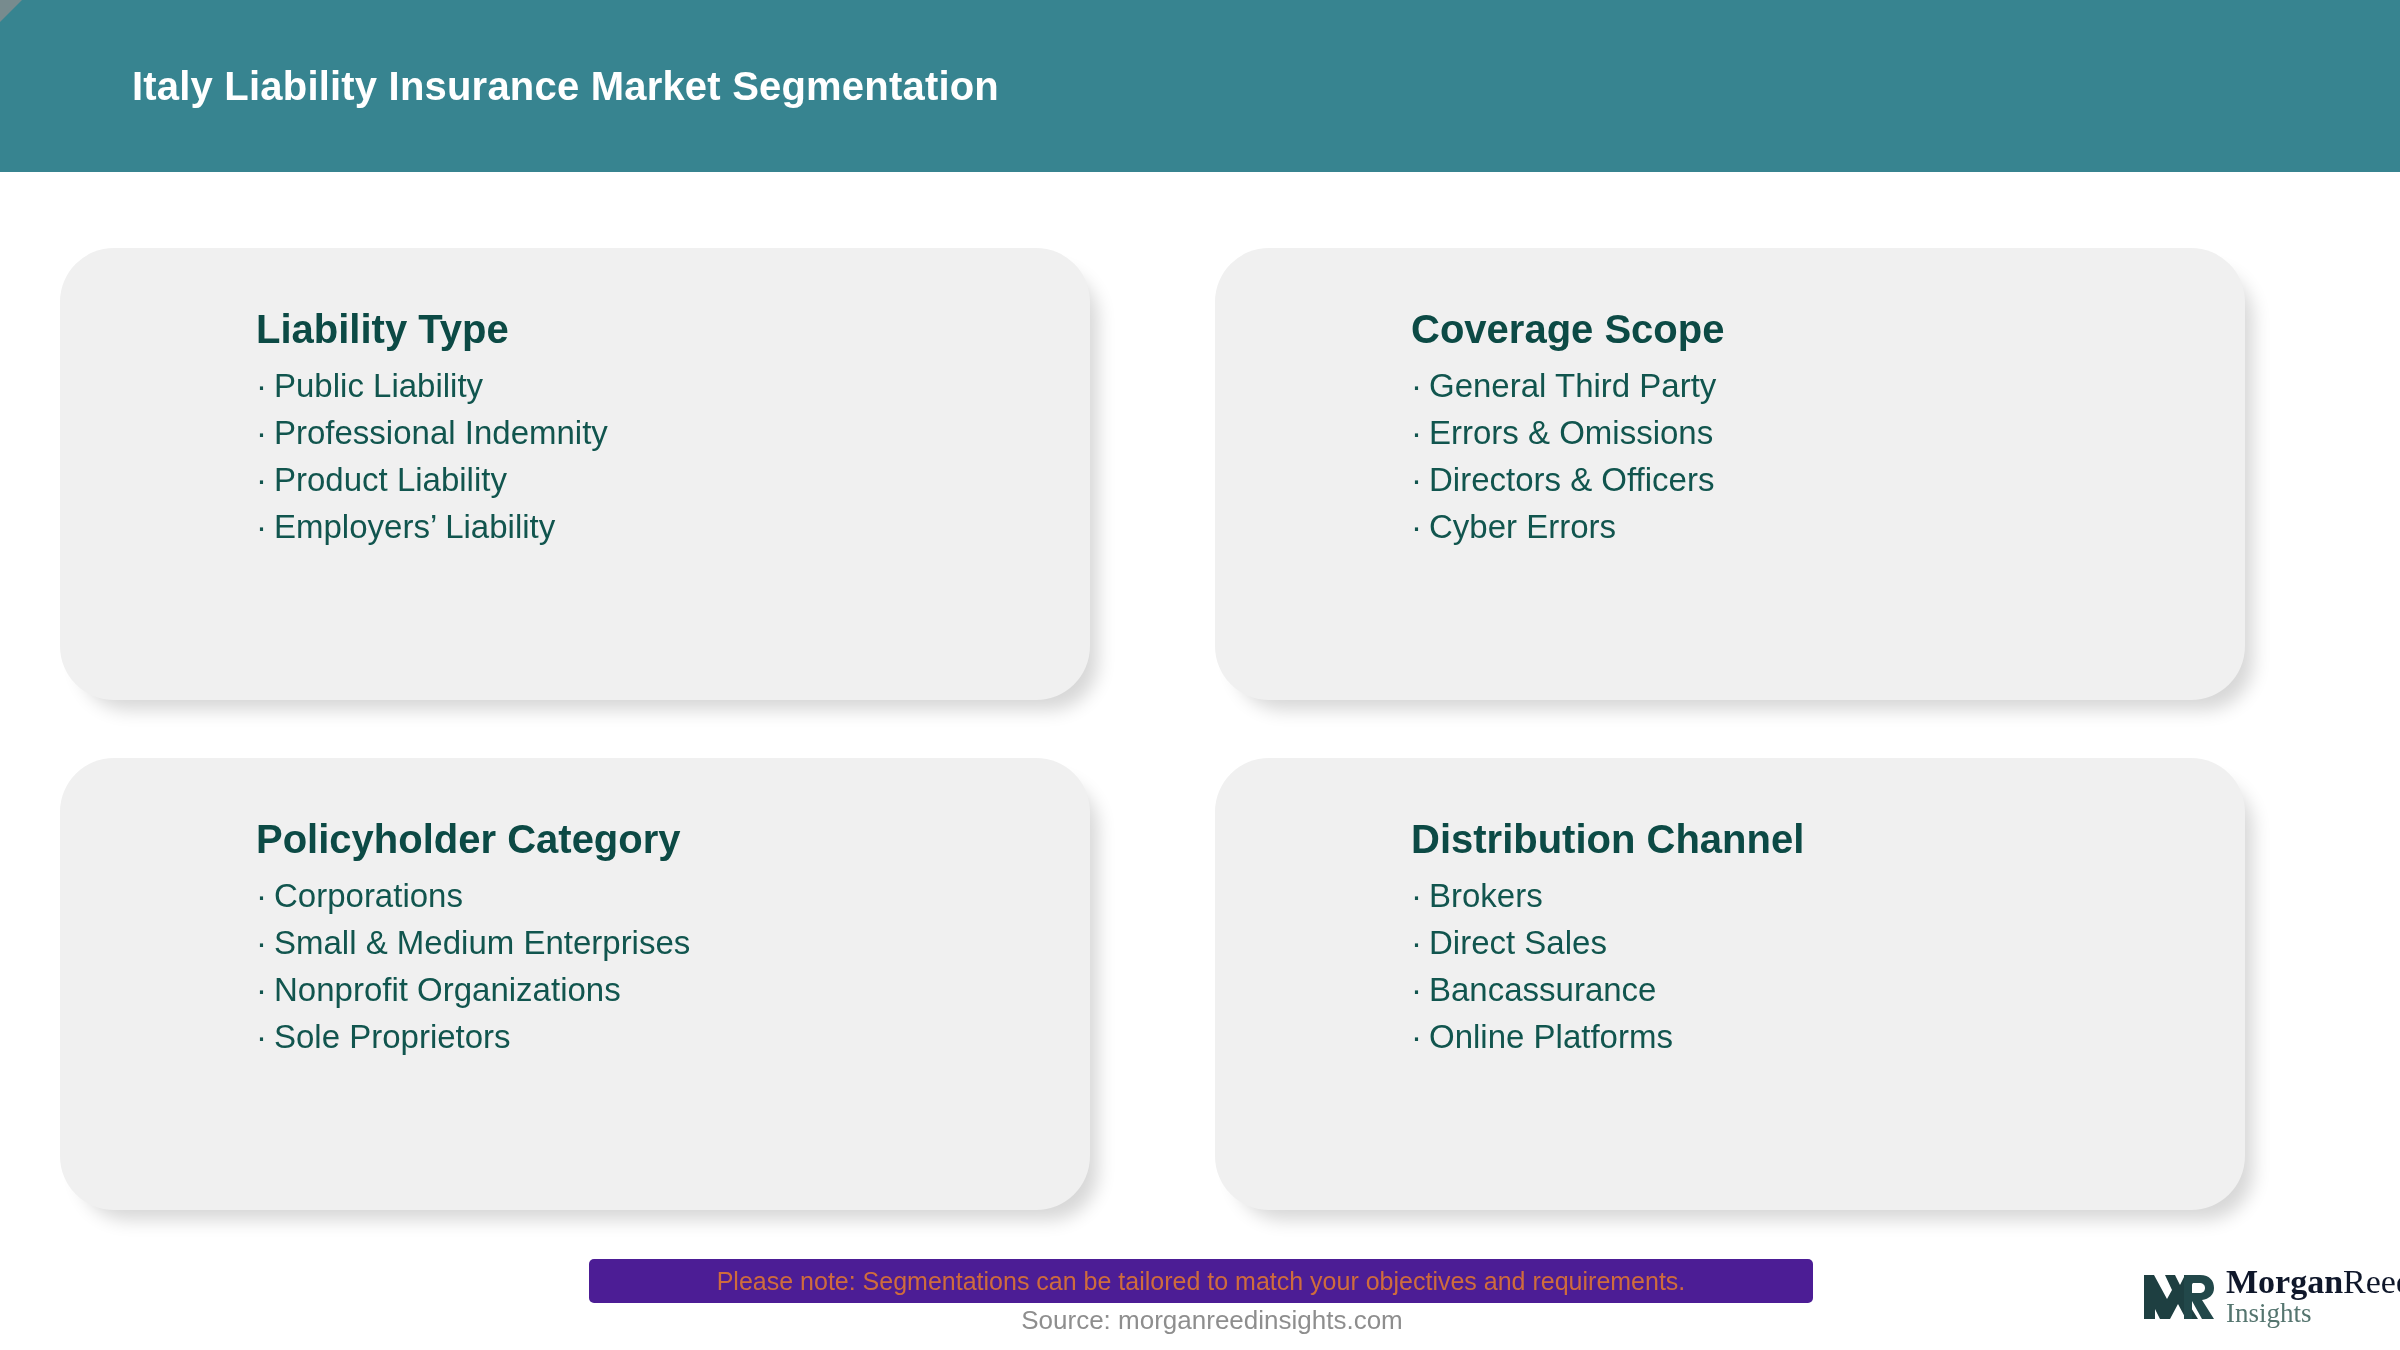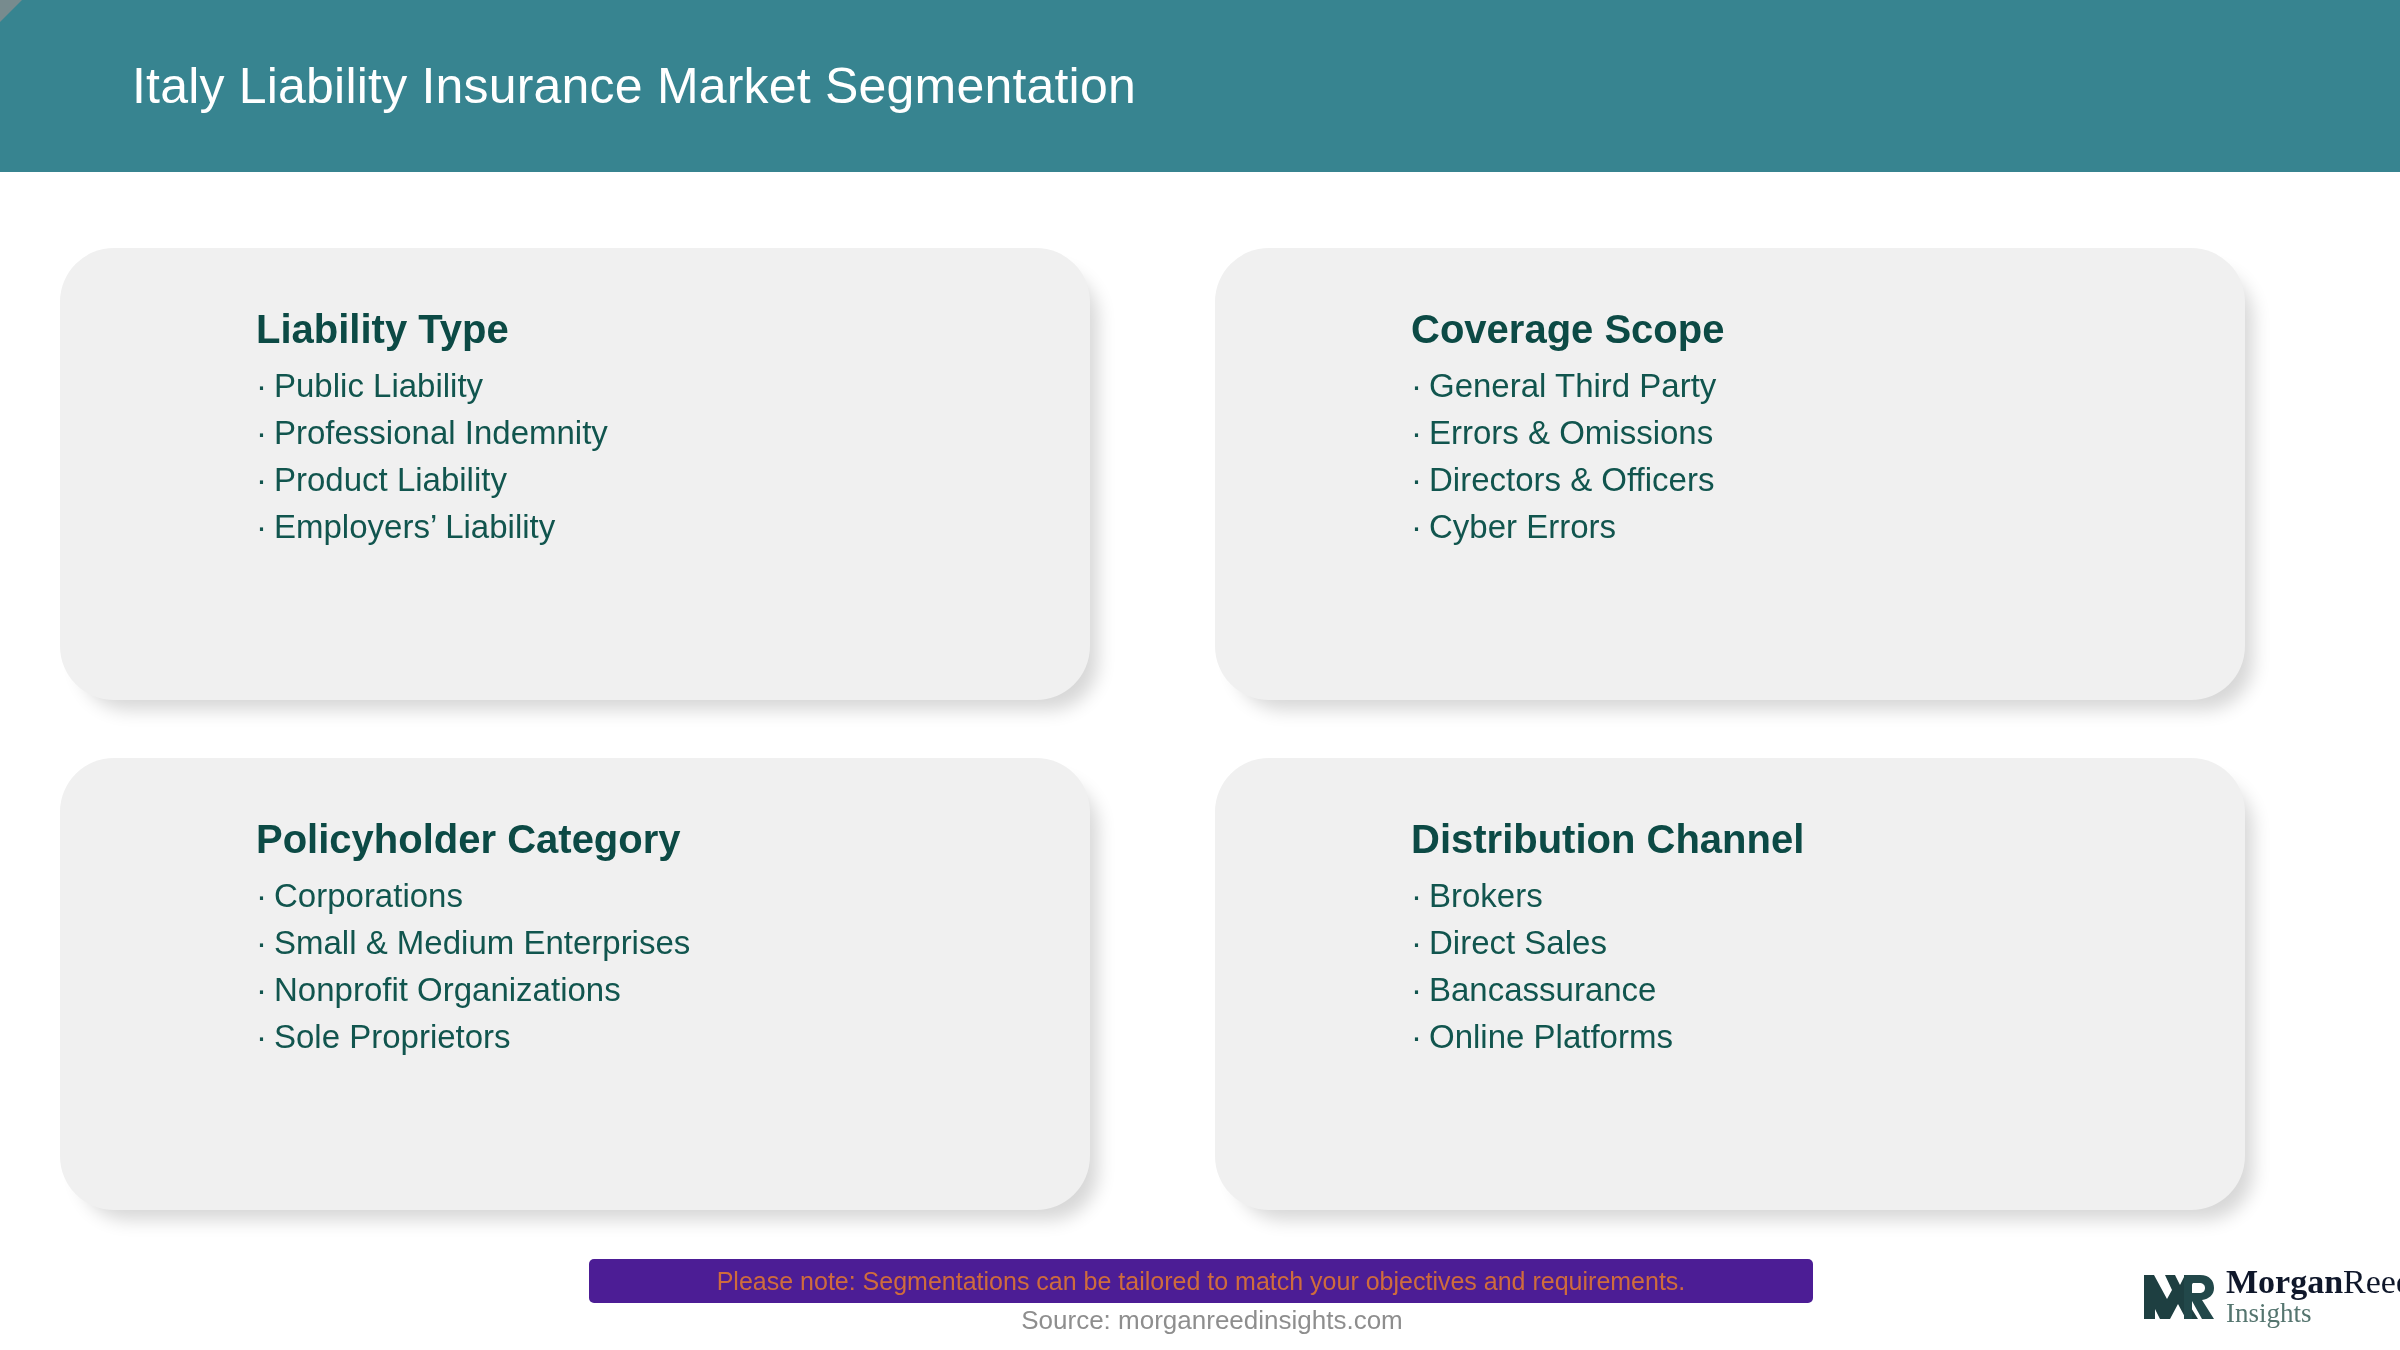--- a/index.html
+++ b/index.html
@@ -28,22 +28,22 @@
     position:absolute;
     left:0; top:0;
     width:0; height:0;
     border-left:22px solid #8d8d8d;
     border-bottom:22px solid transparent;
     opacity:.75;
   }
   .header-title {
     margin-left:132px;
     color:#ffffff;
-    font-size:50px;
-    font-weight:normal;
+    font-size:40px;
+    font-weight:bold;
     letter-spacing:.2px;
     line-height:1;
   }
 
   
   .grid {
     position:absolute;
     left:60px; top:248px;
     width:2280px; height:962px;
   }

